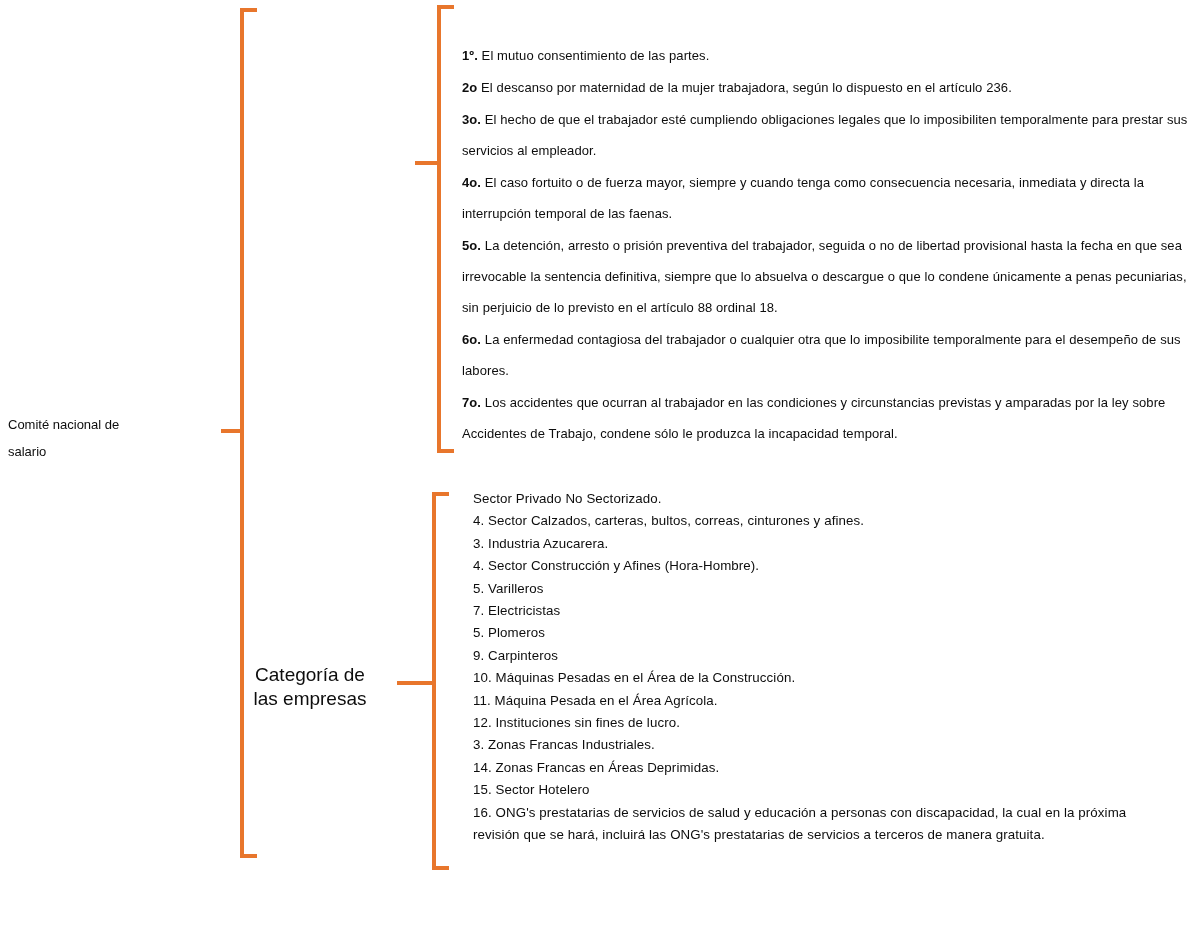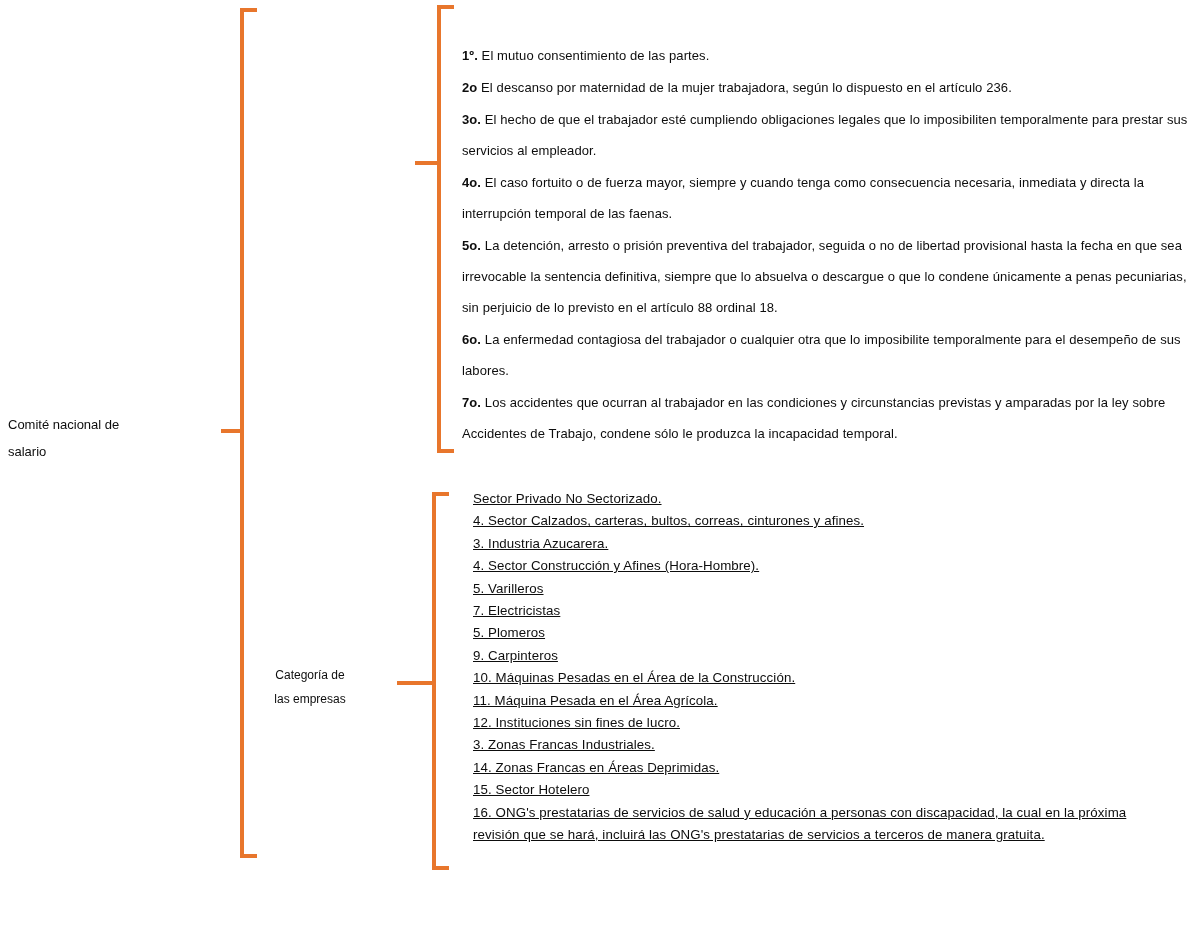--- a/index.html
+++ b/index.html
@@ -62,21 +62,21 @@
     left: 8px;
     top: 411px;
     width: 215px;
     text-align: left;
   }
   .node-label.branch {
     left: 230px;
     top: 663px;
     width: 160px;
     text-align: center;
-    font-size: 12px;
+    font-size: 19px;
     line-height: 24px;
   }
 
   
   .para-list {
     position: absolute;
     left: 462px;
     top: 40px;
     width: 728px;
   }
@@ -88,21 +88,20 @@
     letter-spacing: 0.1px;
   }
   .para-list .para b { font-weight: 700; }
 
   
   .simple-list {
     position: absolute;
     left: 473px;
     top: 488px;
     width: 700px;
-    text-decoration: underline;
   }
   .simple-list .row {
     font-size: 13.3px;
     line-height: 22.4px;
     letter-spacing: 0.1px;
   }
   .simple-list .row.wrap {
     width: 690px;
   }
 </style>

